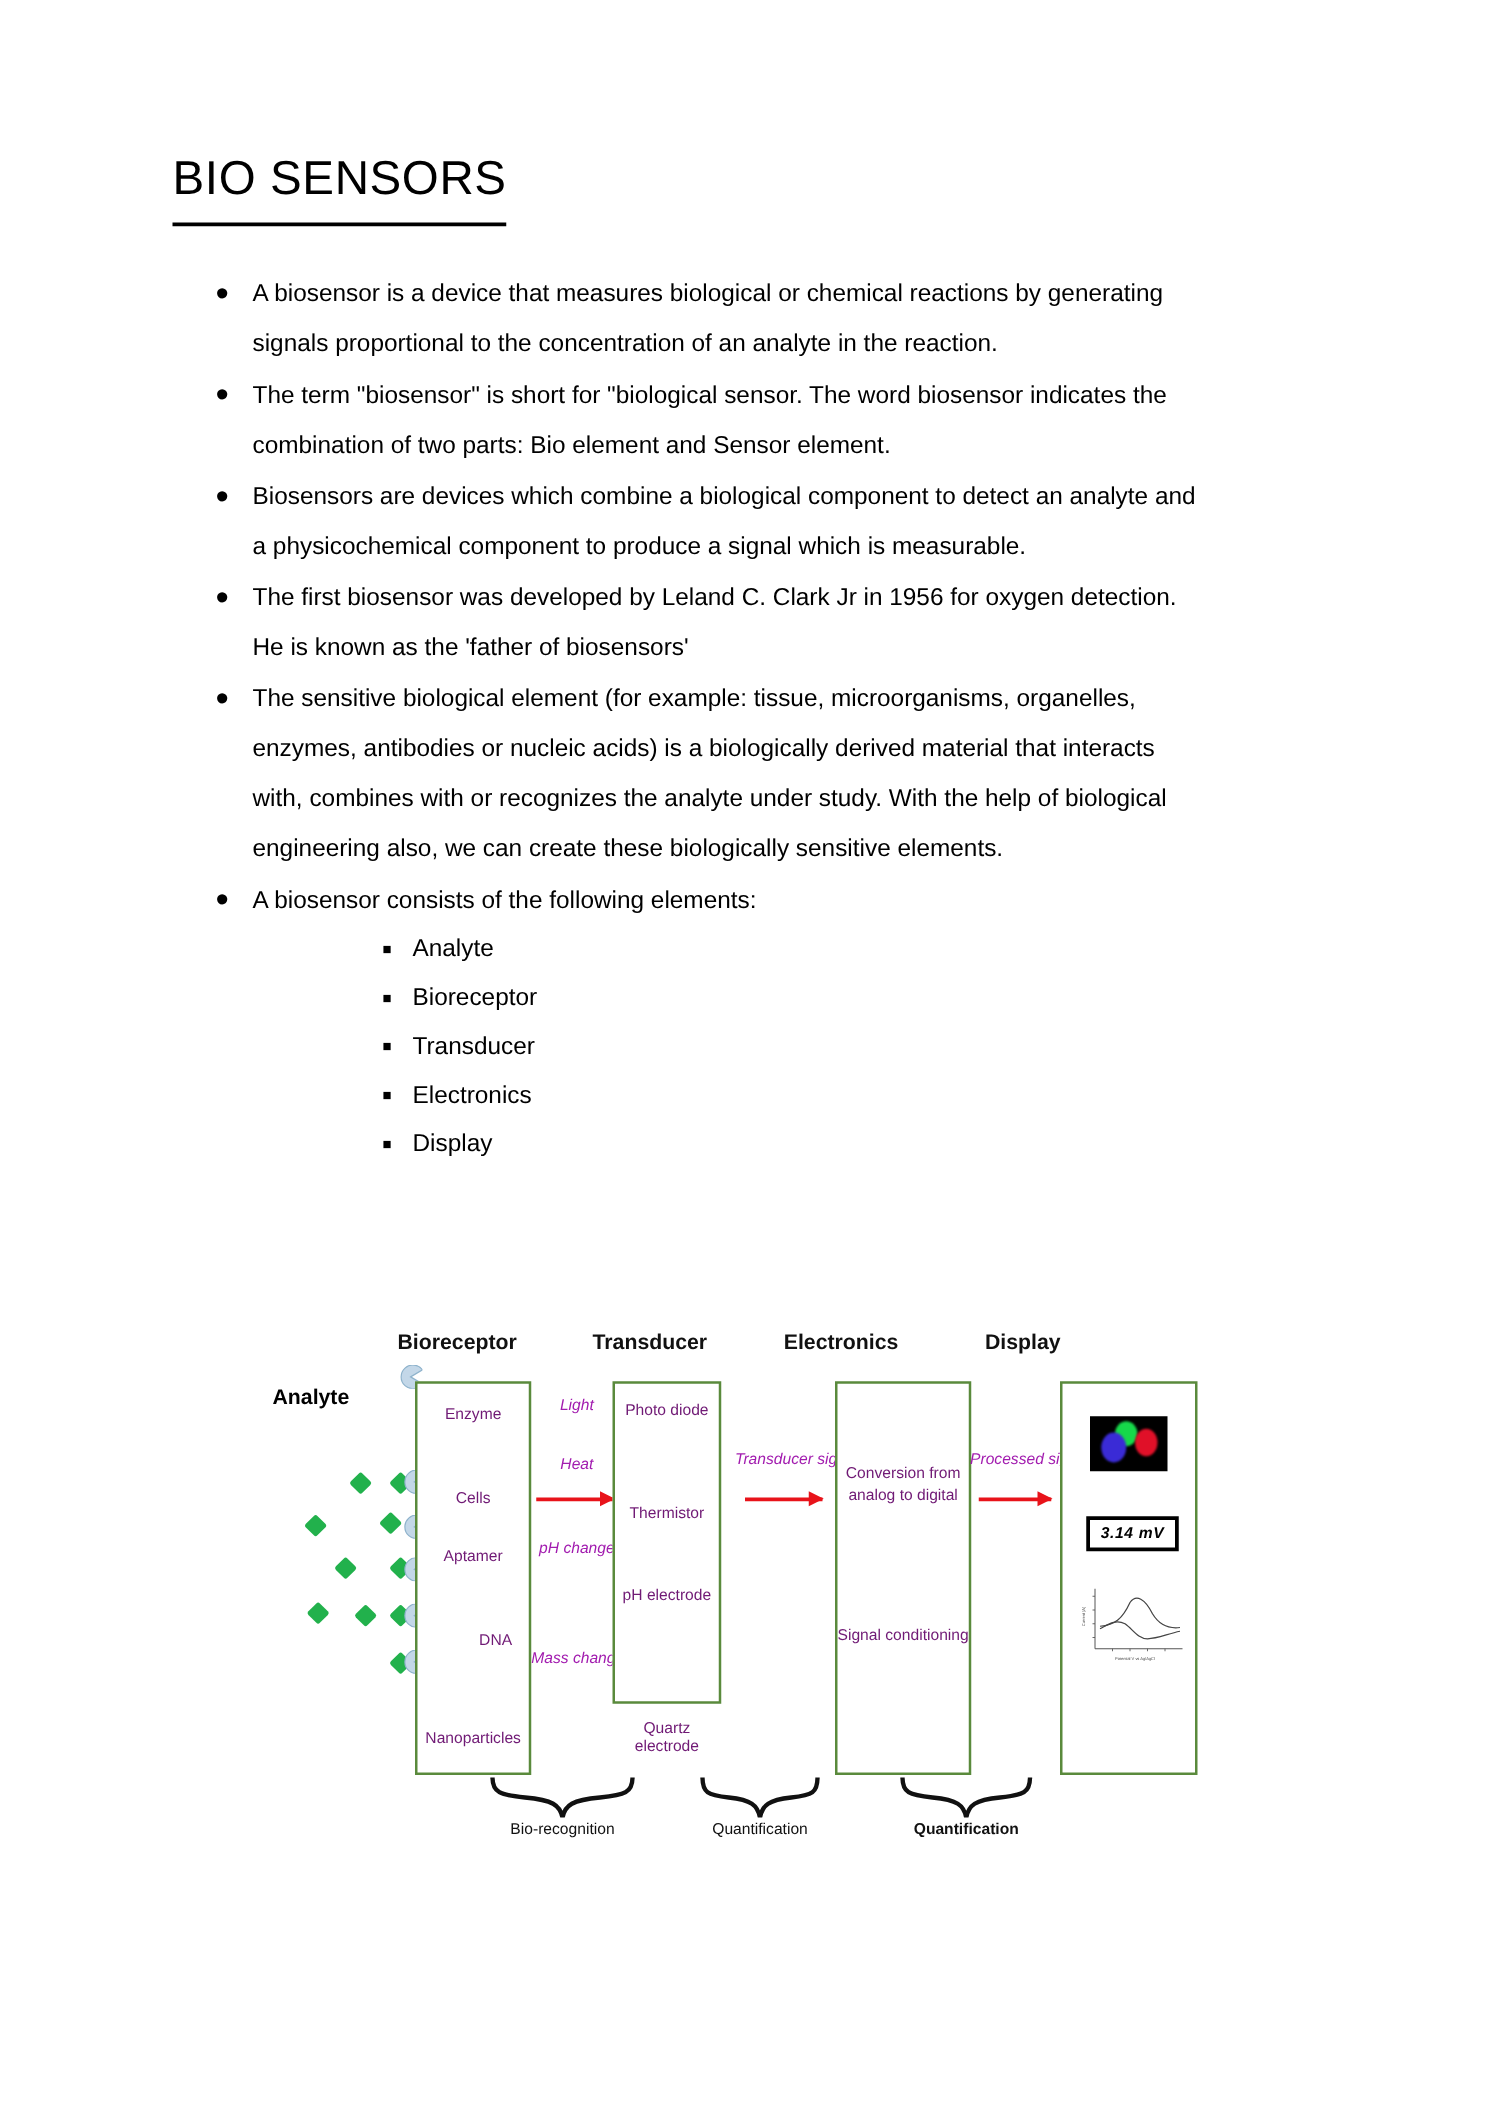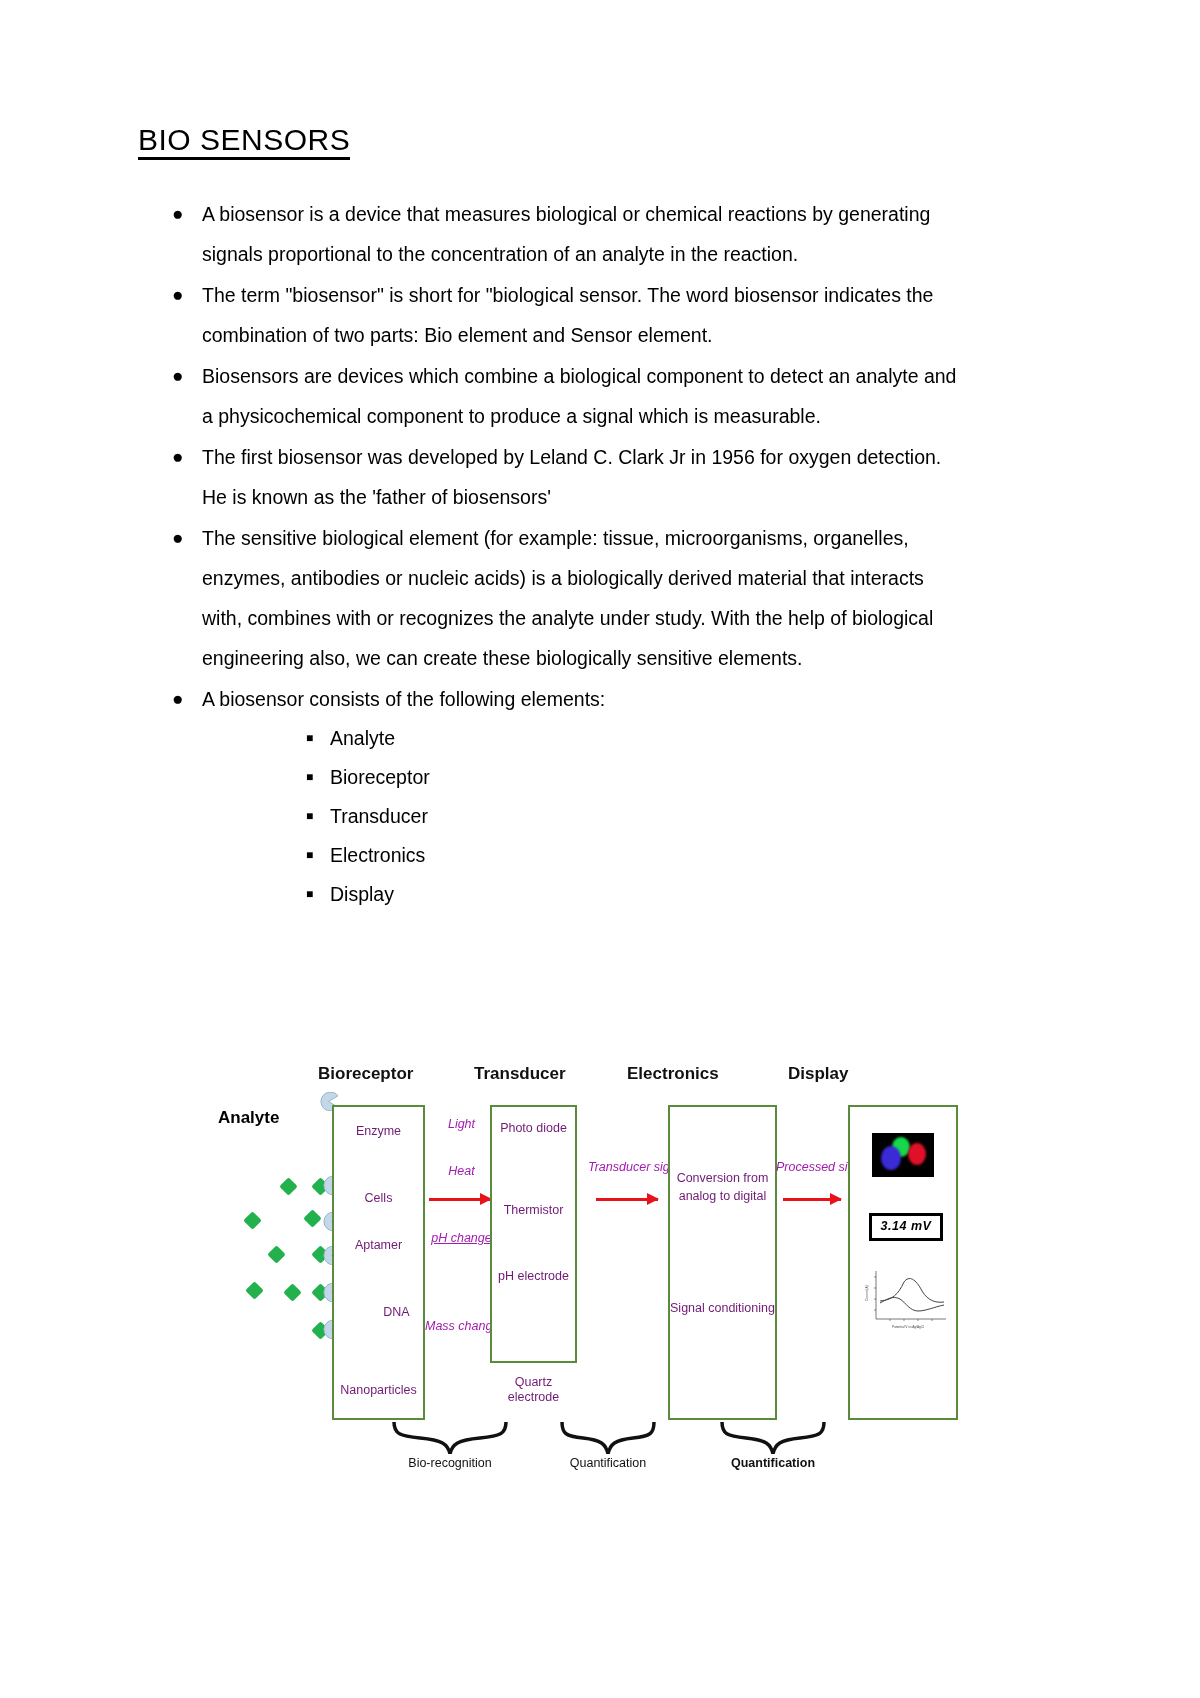--- a/index.html
+++ b/index.html
@@ -20,27 +20,27 @@
   }
   .content {
     position: absolute;
     left: 138px;
     top: 124px;
     width: 830px;
   }
 
   
   .doc-title {
-    font-size: 30px;
+    font-size: 38px;
     font-weight: 400;
     letter-spacing: 0.5px;
     margin: 0 0 34px 0;
     display: inline-block;
     border-bottom: 3px solid #000;
-    padding-bottom: 1px;
+    padding-bottom: 14px;
     line-height: 1.05;
   }
 
   
   ul.main-list {
     list-style: none;
     margin: 0;
     padding: 0;
   }
   ul.main-list > li {
@@ -288,21 +288,21 @@
     <div class="fig-box" style="left:114px; top:53px; width:93px; height:315px;">
       <div class="box-item" style="top:17px;">Enzyme</div>
       <div class="box-item" style="top:84px;">Cells</div>
       <div class="box-item" style="top:131px;">Aptamer</div>
       <div class="box-item" style="top:198px;padding-left:18px;">DNA</div>
       <div class="box-item" style="top:276px;">Nanoparticles</div>
     </div>
 
     <div class="mid-label" style="left:207px; top:65px;  width:73px;">Light</div>
     <div class="mid-label" style="left:207px; top:112px; width:73px;">Heat</div>
-    <div class="mid-label" style="left:203px; top:179px; width:81px;text-decoration:underline;">pH change</div>
+    <div class="mid-label" style="left:203px; top:179px; width:81px;">pH change</div>
     <div class="mid-label" style="left:207px; top:265px; width:73px; line-height:18px;">Mass change</div>
 
     <div class="arrow" style="left:211px; top:146px; width:62px;"></div>
 
     <div class="fig-box" style="left:272px; top:53px; width:87px; height:258px;">
       <div class="box-item" style="top:14px;">Photo diode</div>
       <div class="box-item" style="top:96px;">Thermistor</div>
       <div class="box-item" style="top:162px;">pH electrode</div>
       <div class="box-item" style="top:268px;">Quartz electrode</div>
     </div>

